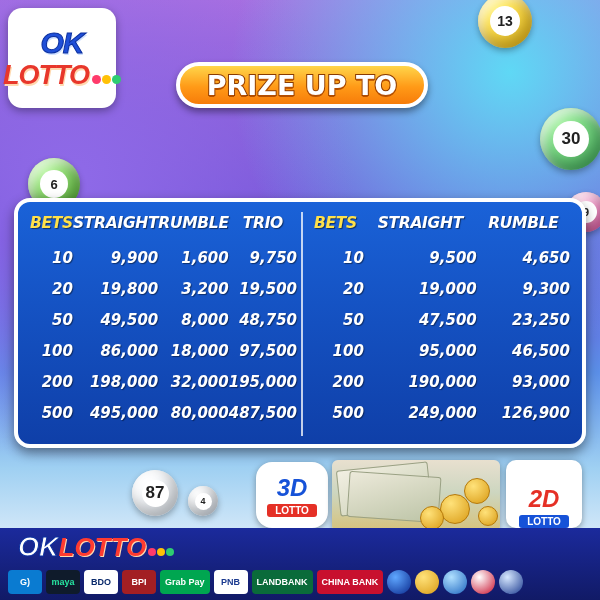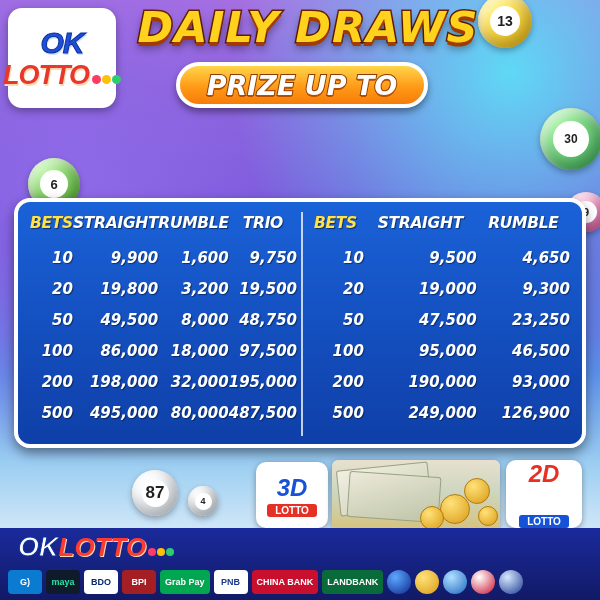--- a/index.html
+++ b/index.html
@@ -23,21 +23,21 @@
     font-weight: bold; color: #333;
     box-shadow: inset -6px -8px 14px rgba(0,0,0,0.25), inset 5px 6px 10px rgba(255,255,255,0.65), 0 3px 6px rgba(0,0,0,0.3);
   }
   .ball .num {
     background: #fff; border-radius: 50%; display:flex; align-items:center; justify-content:center;
     color: #222;
   }
   #ball-13 { width: 54px; height: 54px; left: 478px; top: -6px; background: radial-gradient(circle at 35% 30%, #fff176, #f2b705); }
   #ball-13 .num { width: 30px; height: 30px; font-size: 14px; }
   #ball-30 { width: 62px; height: 62px; left: 540px; top: 108px; background: radial-gradient(circle at 35% 30%, #a5f3a0, #34a853); }
-  #ball-30 .num { width: 36px; height: 36px; font-size: 12px; }
+  #ball-30 .num { width: 36px; height: 36px; font-size: 17px; }
   #ball-left { width: 52px; height: 52px; left: 28px; top: 158px; background: radial-gradient(circle at 35% 30%, #b7f59f, #4caf26); }
   #ball-left .num { width: 28px; height: 28px; font-size: 13px; }
   #ball-right2 { width: 40px; height: 40px; left: 566px; top: 192px; background: radial-gradient(circle at 35% 30%, #ffd1e8, #e0499b); }
   #ball-right2 .num { width: 22px; height: 22px; font-size: 11px; }
   #ball-87 { width: 46px; height: 46px; left: 132px; top: 470px; background: radial-gradient(circle at 35% 30%, #ffffff, #dfe6ee); }
   #ball-87 .num { width: 27px; height: 27px; font-size: 17px; }
   #ball-sm1 { width: 30px; height: 30px; left: 188px; top: 486px; background: radial-gradient(circle at 35% 30%, #ffffff, #cfd8e3); }
   #ball-sm1 .num { width: 17px; height: 17px; font-size: 9px; }
 
   
@@ -72,21 +72,21 @@
     font-family: "DejaVu Sans", sans-serif;
   }
   .prize-pill {
     position: absolute; left: 176px; top: 62px; width: 252px; height: 46px;
     background: linear-gradient(180deg,#ffd54a 0%, #ff9a17 55%, #f77c09 100%);
     border: 4px solid #ffffff; border-radius: 26px;
     box-shadow: 0 4px 7px rgba(0,0,0,0.4);
     display: flex; align-items: center; justify-content: center;
   }
   .prize-pill span {
-    font-size: 27px; font-weight: 900; font-style: italic; letter-spacing: 0px;
+    font-size: 27px; font-weight: 900; letter-spacing: 0px;
     color: #ffffff; -webkit-text-stroke: 2px #8a3b00; paint-order: stroke fill;
     text-shadow: 0 2px 0 #b44e00;
     font-family: "DejaVu Sans", sans-serif;
   }
   .amount {
     position: absolute; left: 96px; top: 118px; width: 420px; text-align: center;
     font-size: 46px; font-weight: 900; font-style: italic;
     color: #ffe14a; -webkit-text-stroke: 3px #7a1e00; paint-order: stroke fill;
     text-shadow: 0 5px 0 #b33c00, 0 7px 9px rgba(0,0,0,0.45);
     font-family: "DejaVu Sans", sans-serif;
@@ -120,29 +120,29 @@
 
   
   .bottom-band {
     position: absolute; left: 0; top: 452px; width: 600px; height: 148px;
   }
   .promo-row {
     position: absolute; left: 0; top: 0; width: 600px; height: 90px;
   }
   .badge-3d {
     position: absolute; left: 256px; top: 10px; width: 72px; height: 66px;
-    background: #fff; border-radius: 10px; box-shadow: 0 2px 6px rgba(0,0,0,0.35);
+    background: #fff; border-radius: 16px; box-shadow: 0 2px 6px rgba(0,0,0,0.35);
     display: flex; flex-direction: column; align-items: center; justify-content: center;
   }
   .badge-3d .big { font-size: 24px; font-weight: 900; font-style: italic; color: #1652d8; }
   .badge-3d .lot { font-size: 10px; font-weight: 900; color: #fff; background: #e53026; padding: 1px 8px; border-radius: 3px; margin-top: 2px; }
   .badge-2d {
     position: absolute; left: 506px; top: 8px; width: 76px; height: 68px;
     background: #fff; border-radius: 10px; box-shadow: 0 2px 6px rgba(0,0,0,0.35);
-    display: flex; flex-direction: column; align-items: center; justify-content: space-between;
+    display: flex; flex-direction: column; align-items: center; justify-content: flex-end;
   }
   .badge-2d .big { font-size: 24px; font-weight: 900; font-style: italic; color: #e53026; }
   .badge-2d .lot { font-size: 10px; font-weight: 900; color: #fff; background: #1652d8; padding: 1px 8px; border-radius: 3px; margin-top: 2px; }
   .cash {
     position: absolute; left: 332px; top: 8px; width: 168px; height: 72px;
     background: linear-gradient(180deg,#e8e0cf 0%, #cdd6c0 45%, #d6c27a 100%);
     border-radius: 6px; box-shadow: 0 2px 6px rgba(0,0,0,0.35);
     overflow: hidden;
   }
   .cash .bill { position:absolute; left: 6px; top: 6px; width: 92px; height: 46px; background: linear-gradient(160deg,#f2efe2,#c9cfb4); border:1px solid #9aa184; border-radius:3px; transform: rotate(-6deg);}
@@ -221,21 +221,20 @@
     <div class="logo-lotto">
       <span>LOTTO</span>
       <span class="logo-dots">
           <i></i>
           <i></i>
           <i></i>
         </span>
     </div>
   </div>
 
-  <div class="title-daily">DAILY DRAWS</div>
 
   <div class="prize-pill">
     <span>PRIZE UP TO</span>
   </div>
 
 
   <div class="panel">
 
     <div class="tbl left">
       <table>
@@ -368,22 +367,22 @@
           </span>
       </div>
 
       <div class="pay-row">
         <div class="pay gcash">G)</div>
         <div class="pay maya">maya</div>
         <div class="pay bdo">BDO</div>
         <div class="pay bpi">BPI</div>
         <div class="pay grab">Grab Pay</div>
         <div class="pay pnb">PNB</div>
+        <div class="pay land">LANDBANK</div>
         <div class="pay china">CHINA BANK</div>
-        <div class="pay land">LANDBANK</div>
         <div class="seal s1"></div>
         <div class="seal s2"></div>
         <div class="seal s3"></div>
         <div class="seal s4"></div>
         <div class="seal s5"></div>
       </div>
     </div>
 
   </div>
 </div>

